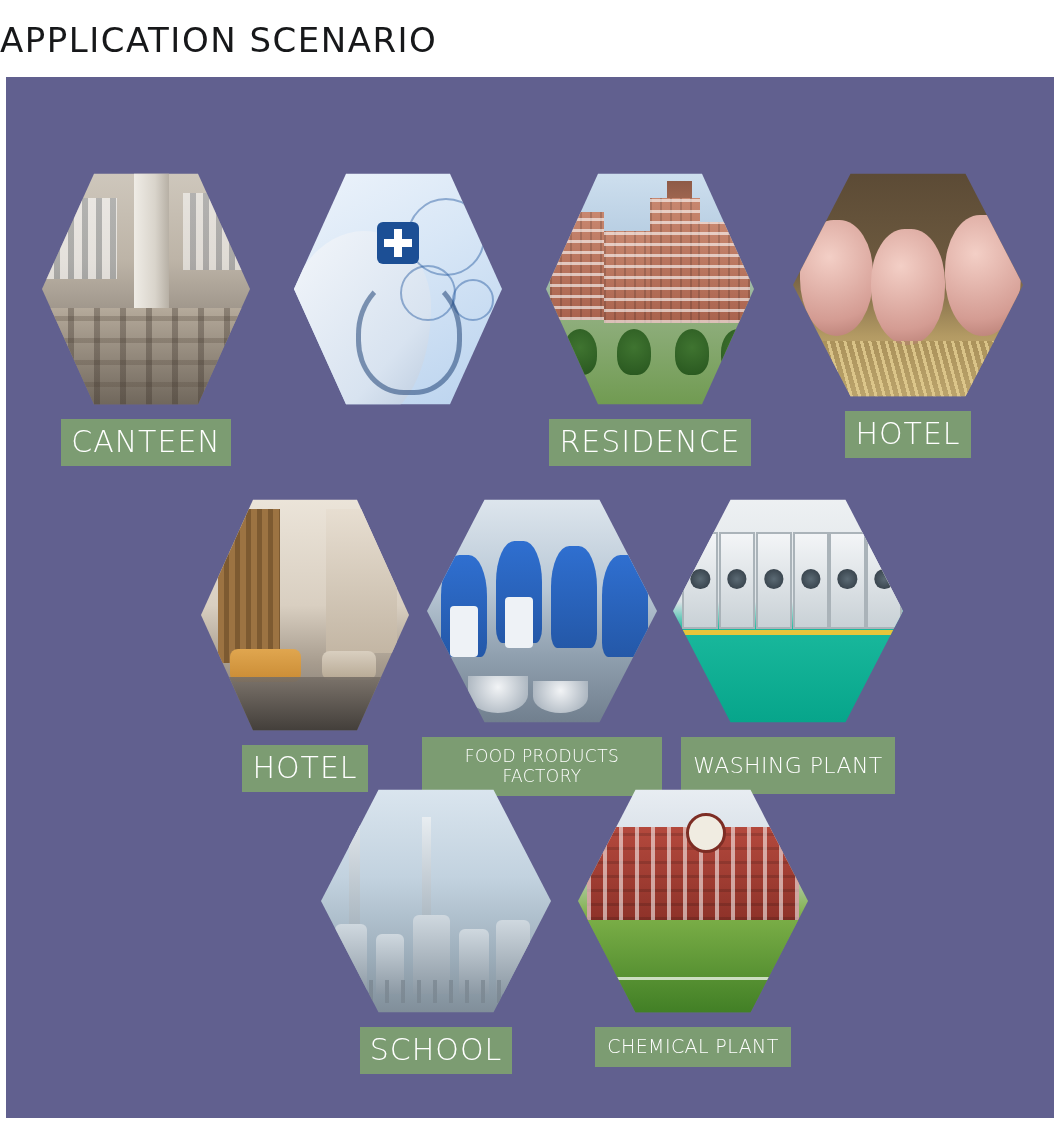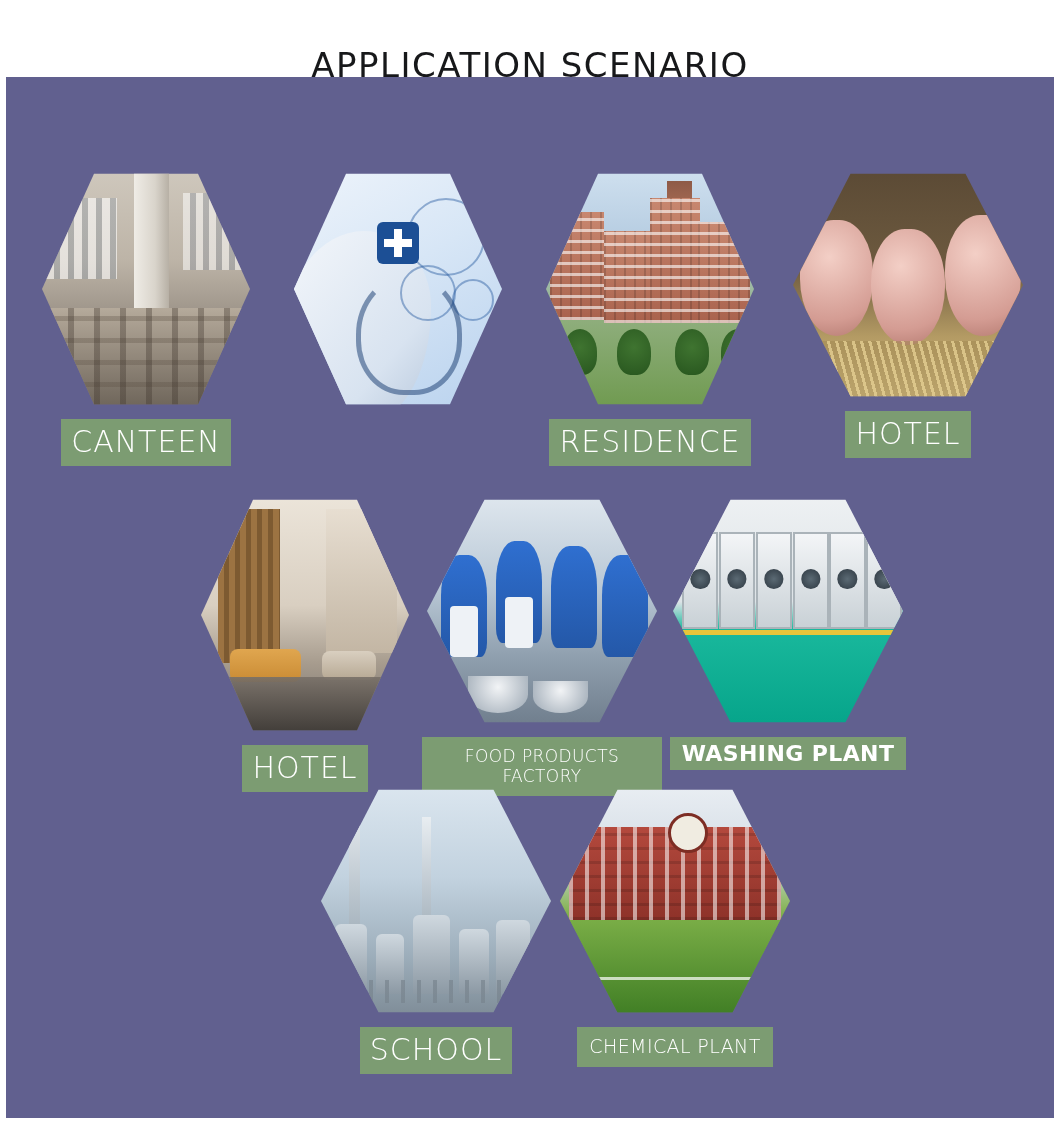--- a/index.html
+++ b/index.html
@@ -16,27 +16,25 @@
   .page {
     position: relative;
     width: 1060px;
     height: 1124px;
   }
   .title {
     position: absolute;
     top: 20px;
     left: 0;
     width: 1060px;
-    text-align: center;
     font-size: 34px;
     letter-spacing: 1.5px;
     color: #17181a;
     font-weight: 400;
     font-family: "DejaVu Sans", sans-serif;
-    margin-top: 25px;
   }
   .panel {
     position: absolute;
     top: 77px;
     left: 6px;
     width: 1048px;
     height: 1041px;
     background: #61608f;
   }
 
@@ -80,21 +78,21 @@
     text-align: center;
     font-size: 30px;
     letter-spacing: 1px;
     line-height: 1.15;
     padding: 6px 10px;
     display: table;
     font-family: "DejaVu Sans", sans-serif;
     font-weight: 300;
   }
   .label.sm { font-size: 17px; padding: 10px 12px; letter-spacing: 0.4px; }
-  .label.md { font-size: 22px; padding: 4px 12px; letter-spacing: 0.4px; font-weight: bold; }
+  .label.md { font-size: 22px; padding: 16px 12px; letter-spacing: 0.4px; }
   .label.md2 { font-size: 19px; padding: 9px 12px; letter-spacing: 0.4px; }
 
   
 
   
   .art-canteen {
     background:
       linear-gradient(180deg, #cfc8bd 0%, #bdb4a7 38%, #9e958a 60%, #7e766c 100%);
   }
   .art-canteen:before {
@@ -463,21 +461,21 @@
               <div class="tank t2"></div>
               <div class="tank t3"></div>
             <div class="tank t4"></div>
               <div class="tank t5"></div>
             <div class="pipes"></div>
           </div>
         </div>
         <div class="label">SCHOOL</div>
       </div>
 
-      <div class="cell" style="left:549px;">
+      <div class="cell" style="left:567px;">
         <div class="hexwrap wide">
           <div class="hexart art-school">
             <div class="bldg"></div>
             <div class="clock"></div>
             <div class="field"></div>
             <div class="line"></div>
           </div>
         </div>
         <div class="label md2">CHEMICAL PLANT</div>
       </div>

